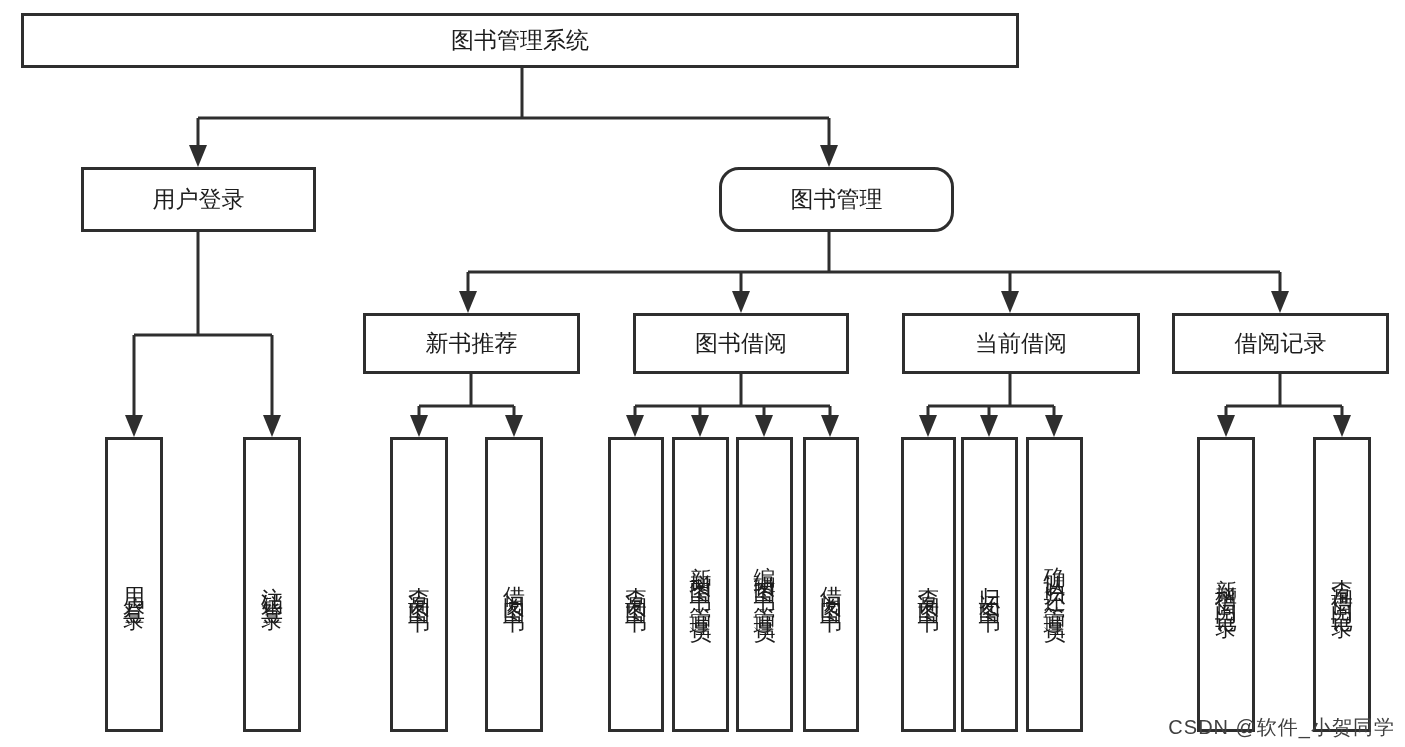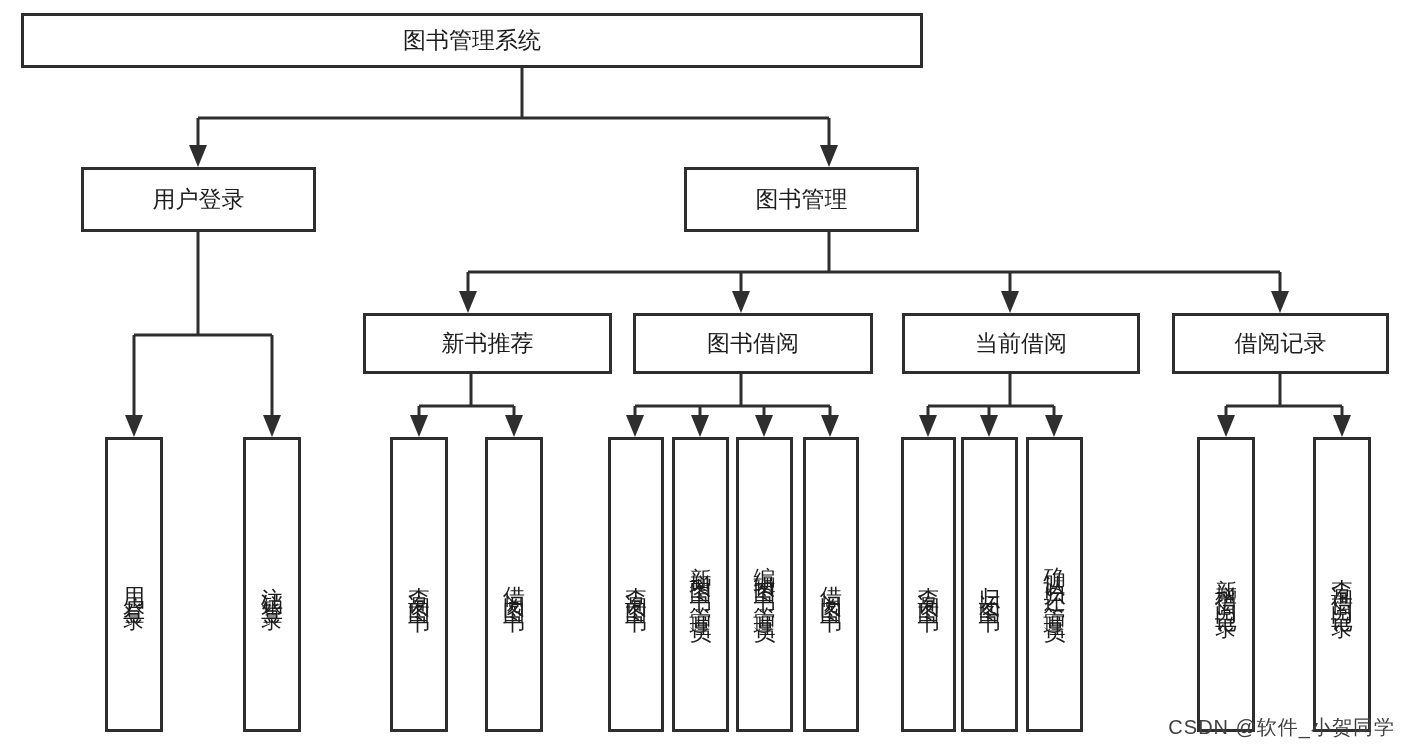--- a/index.html
+++ b/index.html
@@ -28,23 +28,23 @@
     background: #ffffff;
     border: 3px solid #2e2e2e;
     display: flex;
     align-items: center;
     justify-content: center;
     color: #1c1c1c;
     font-size: 23px;
     line-height: 1;
     white-space: nowrap;
   }
-  .root-box   { left: 21px;  top: 13px;  width: 902px; height: 55px; }
+  .root-box   { left: 21px;  top: 13px;  width: 998px; height: 55px; }
   .lv2-login  { left: 81px;  top: 167px; width: 235px;  height: 65px; }
-  .lv2-mgmt   { left: 684px; top: 167px; width: 235px;  height: 65px; }
+  .lv2-mgmt   { left: 719px; top: 167px; width: 235px;  height: 65px; border-radius: 20px; }
   .lv3        { top: 313px; height: 61px; }
   .leaf {
     top: 437px;
     height: 295px;
     writing-mode: vertical-rl;
     text-orientation: mixed;
     font-size: 22px;
     letter-spacing: 8px;
     white-space: normal;
   }
@@ -102,22 +102,22 @@
       <polygon points="1217,415 1235,415 1226,437"></polygon>
       <polygon points="1333,415 1351,415 1342,437"></polygon>
     </g>
   </svg>
 
   <div class="box root-box">图书管理系统</div>
 
   <div class="box lv2-login">用户登录</div>
   <div class="box lv2-mgmt">图书管理</div>
 
-  <div class="box lv3" style="left:363px;width:249px;">新书推荐</div>
-  <div class="box lv3" style="left:633px;width:240px;text-align:right;">图书借阅</div>
+  <div class="box lv3" style="left:363px;width:217px;">新书推荐</div>
+  <div class="box lv3" style="left:633px;width:216px;text-align:right;">图书借阅</div>
   <div class="box lv3" style="left:902px;width:238px;">当前借阅</div>
   <div class="box lv3" style="left:1172px;width:217px;">借阅记录</div>
 
   <div class="box leaf" style="left:105px;width:58px;">用户登录</div>
   <div class="box leaf" style="left:243px;width:58px;">注销登录</div>
 
   <div class="box leaf" style="left:390px;width:58px;">查询图书</div>
   <div class="box leaf" style="left:485px;width:58px;">借阅图书</div>
 
   <div class="box leaf" style="left:608px;width:56px;">查询图书</div>

